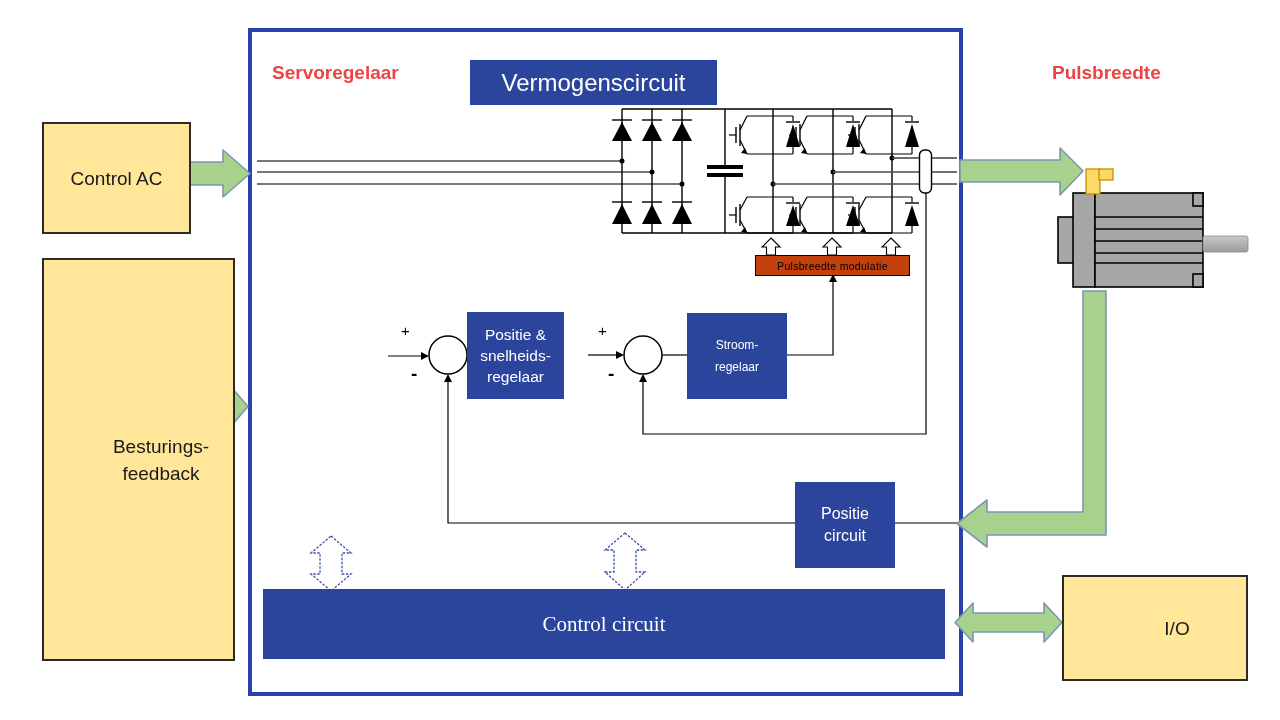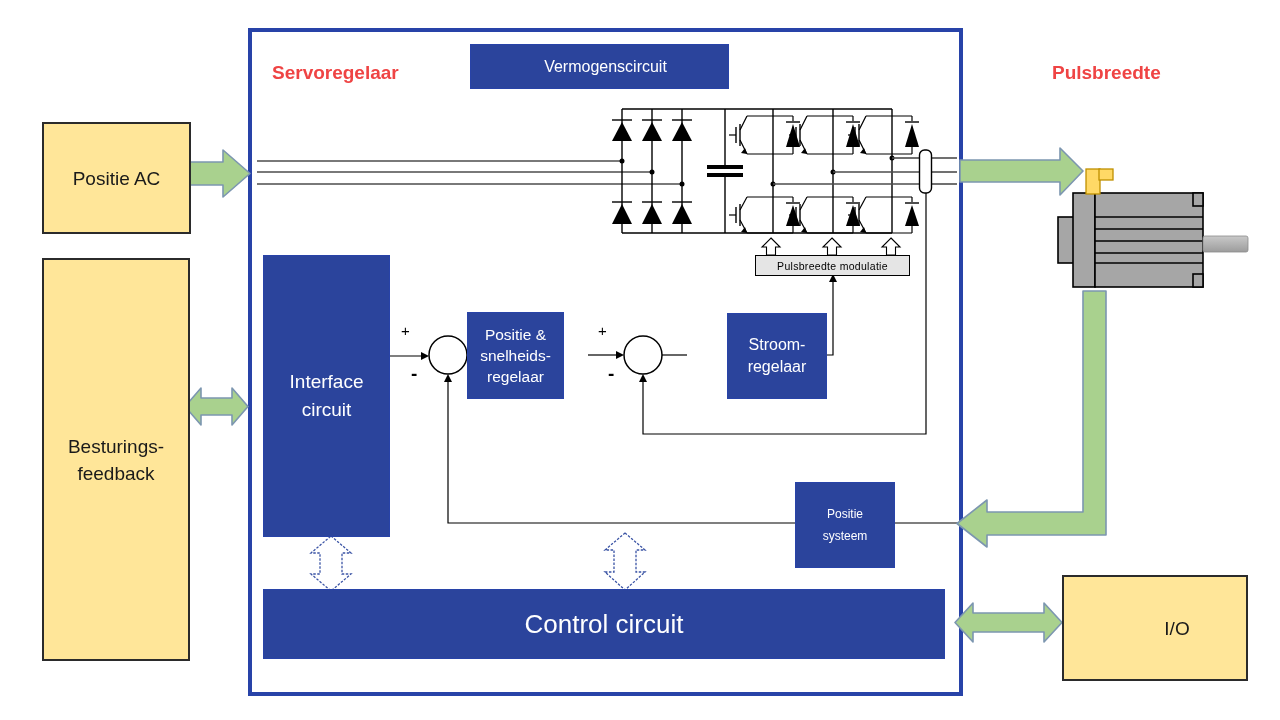--- a/index.html
+++ b/index.html
@@ -6,33 +6,33 @@
   #stage{position:relative;width:1280px;height:720px;background:#fff;overflow:hidden;
          font-family:"Liberation Sans",sans-serif;}
   .abs{position:absolute;}
   svg{position:absolute;left:0;top:0;z-index:2;}
   
   #outer{left:248px;top:28px;width:707px;height:660px;border:4px solid var(--blue_border);z-index:1;}
   
   .ybox{background:var(--yellow);border:2px solid #2b2b2b;display:flex;flex-direction:column;
         align-items:center;justify-content:center;font-size:19px;color:#1a1a1a;z-index:3;line-height:27px;}
   #voeding{left:42px;top:122px;width:145px;height:108px;}
-  #besturings{left:42px;top:258px;width:144px;height:399px;}
+  #besturings{left:42px;top:258px;width:144px;height:399px;padding-left:45px;}
   #iobox{left:1062px;top:575px;width:138px;height:102px;padding-left:44px;}
   
   .bbox{background:var(--blue);border:1px solid var(--blue_border);color:#fff;display:flex;flex-direction:column;
         align-items:center;justify-content:center;z-index:3;}
-  #vermogens{left:470px;top:44px;width:245px;height:43px;font-size:16px;padding-left:12px;}
+  #vermogens{left:470px;top:60px;width:245px;height:43px;font-size:24px;}
   #interface{left:263px;top:255px;width:125px;height:280px;font-size:19px;line-height:28px;}
   #posnel{left:467px;top:312px;width:95px;height:85px;font-size:15.5px;line-height:21px;}
-  #stroom{left:687px;top:313px;width:98px;height:84px;font-size:16px;line-height:22px;margin-left:40px;}
-  #posfb{left:795px;top:482px;width:98px;height:84px;font-size:12px;line-height:22px;justify-content:center;}
-  #control{left:263px;top:589px;width:680px;height:68px;font-size:26px;}
-  
-  #pwm{left:755px;top:255px;width:153px;height:19px;background:#e5e5e5;border:1px solid #000;
+  #stroom{left:687px;top:313px;width:98px;height:84px;font-size:12px;line-height:22px;}
+  #posfb{left:795px;top:482px;width:98px;height:84px;font-size:16px;line-height:22px;justify-content:center;}
+  #control{left:263px;top:589px;width:680px;height:68px;font-size:21px;font-family:Liberation Serif, serif;}
+  
+  #pwm{left:755px;top:255px;width:153px;height:19px;background:#c2410c;border:1px solid #000;
        display:flex;align-items:center;justify-content:center;font-size:10.5px;color:#000;z-index:3;letter-spacing:0.3px;}
   
   .seclabel{font-size:19px;font-weight:bold;color:#ef4444;z-index:3;}
   #lbl-servoregelaar{left:272px;top:62px;}
   #lbl-servomotor{left:1052px;top:62px;}
   
   .sign{z-index:3;color:#000;}
   #s1p{left:401px;top:322px;font-size:15px;}
   #s1m{left:411px;top:363px;font-size:19px;font-weight:bold;}
   #s2p{left:598px;top:322px;font-size:15px;}
@@ -267,49 +267,45 @@
         <rect class="conn" x="1086" y="169" width="14" height="25"></rect>
         <rect class="conn" x="1099" y="169" width="14" height="11"></rect>
       </g>
     </g>
   </svg>
 
   <div class="abs seclabel" id="lbl-servoregelaar">Servoregelaar</div>
   <div class="abs seclabel" id="lbl-servomotor">Pulsbreedte</div>
 
   <div class="abs ybox" id="voeding">
-    <span>Positie AC</span>
+    <span>Control AC</span>
   </div>
   <div class="abs ybox" id="besturings">
     <span>Besturings-</span>
     <span>feedback</span>
   </div>
   <div class="abs ybox" id="iobox">
     <span>I/O</span>
   </div>
 
   <div class="abs bbox" id="vermogens">
     <span>Vermogenscircuit</span>
-  </div>
-  <div class="abs bbox" id="interface">
-    <span>Interface</span>
-    <span>circuit</span>
   </div>
   <div class="abs bbox" id="posnel">
     <span>Positie &amp;</span>
     <span>snelheids-</span>
     <span>regelaar</span>
   </div>
   <div class="abs bbox" id="stroom">
     <span>Stroom-</span>
     <span>regelaar</span>
   </div>
   <div class="abs bbox" id="posfb">
     <span>Positie</span>
-    <span>systeem</span>
+    <span>circuit</span>
   </div>
   <div class="abs bbox" id="control">
     <span>Control circuit</span>
   </div>
 
   <div class="abs" id="pwm">
     <span>Pulsbreedte modulatie</span>
   </div>
 
   <div class="abs sign" id="s1p">+</div>

